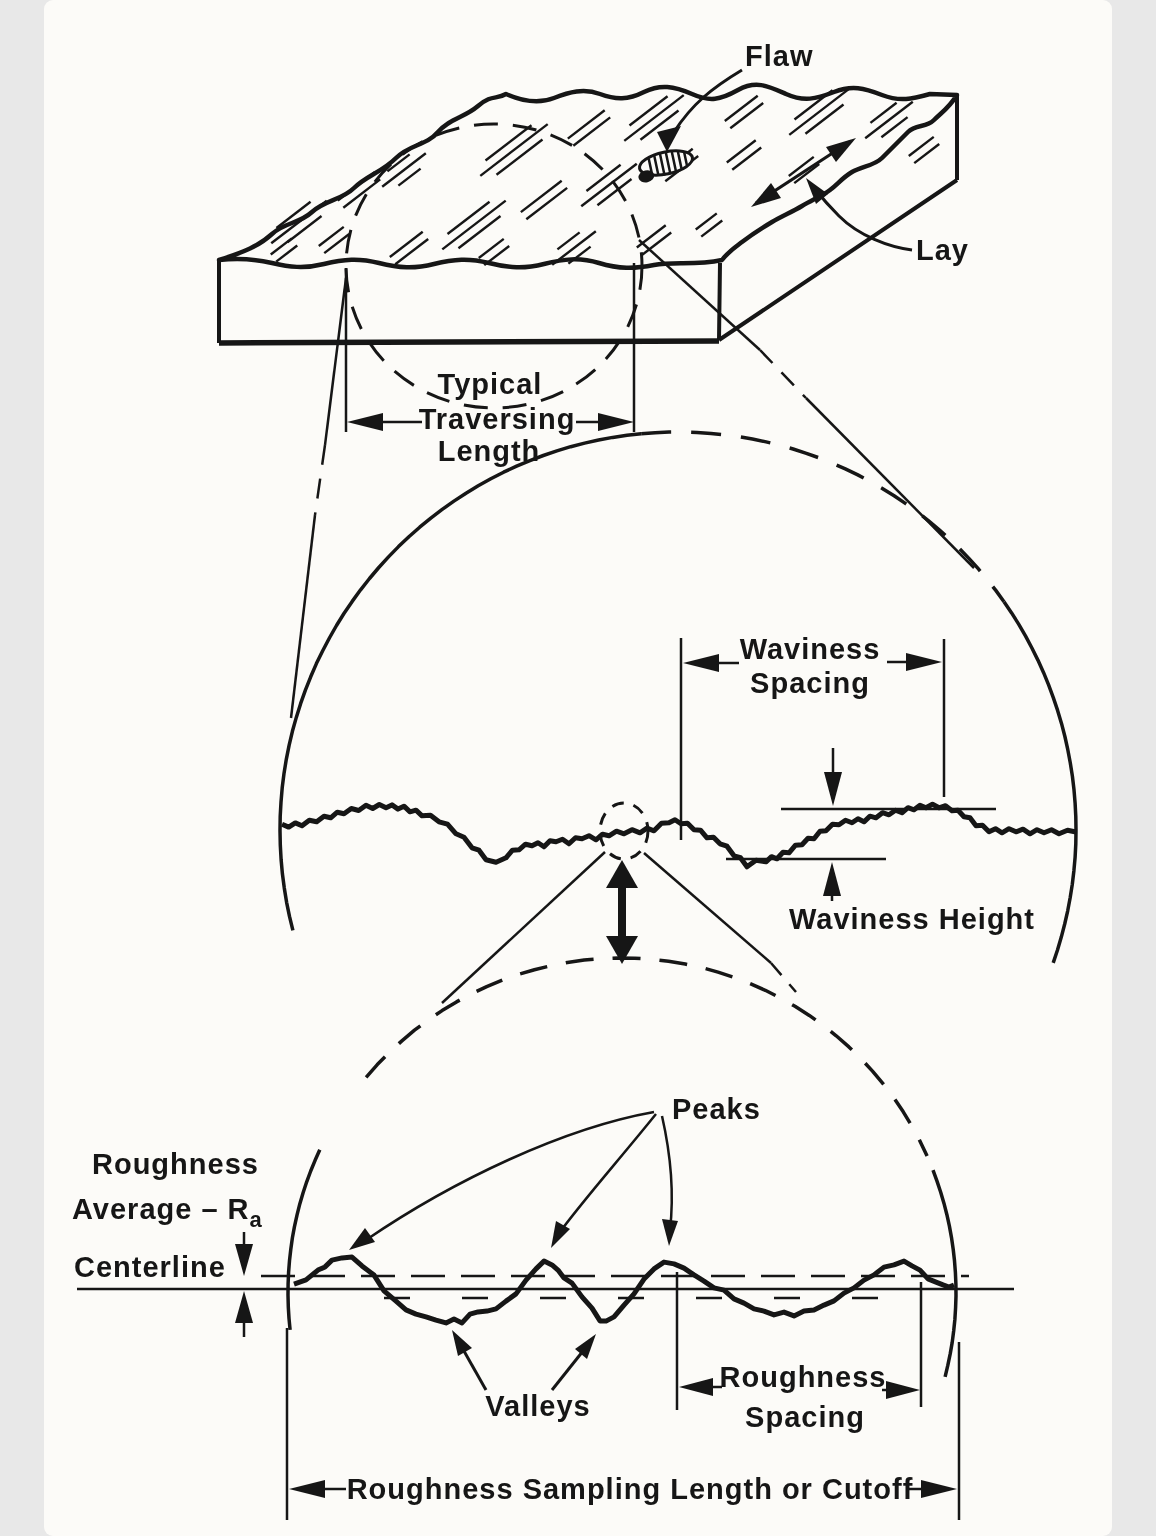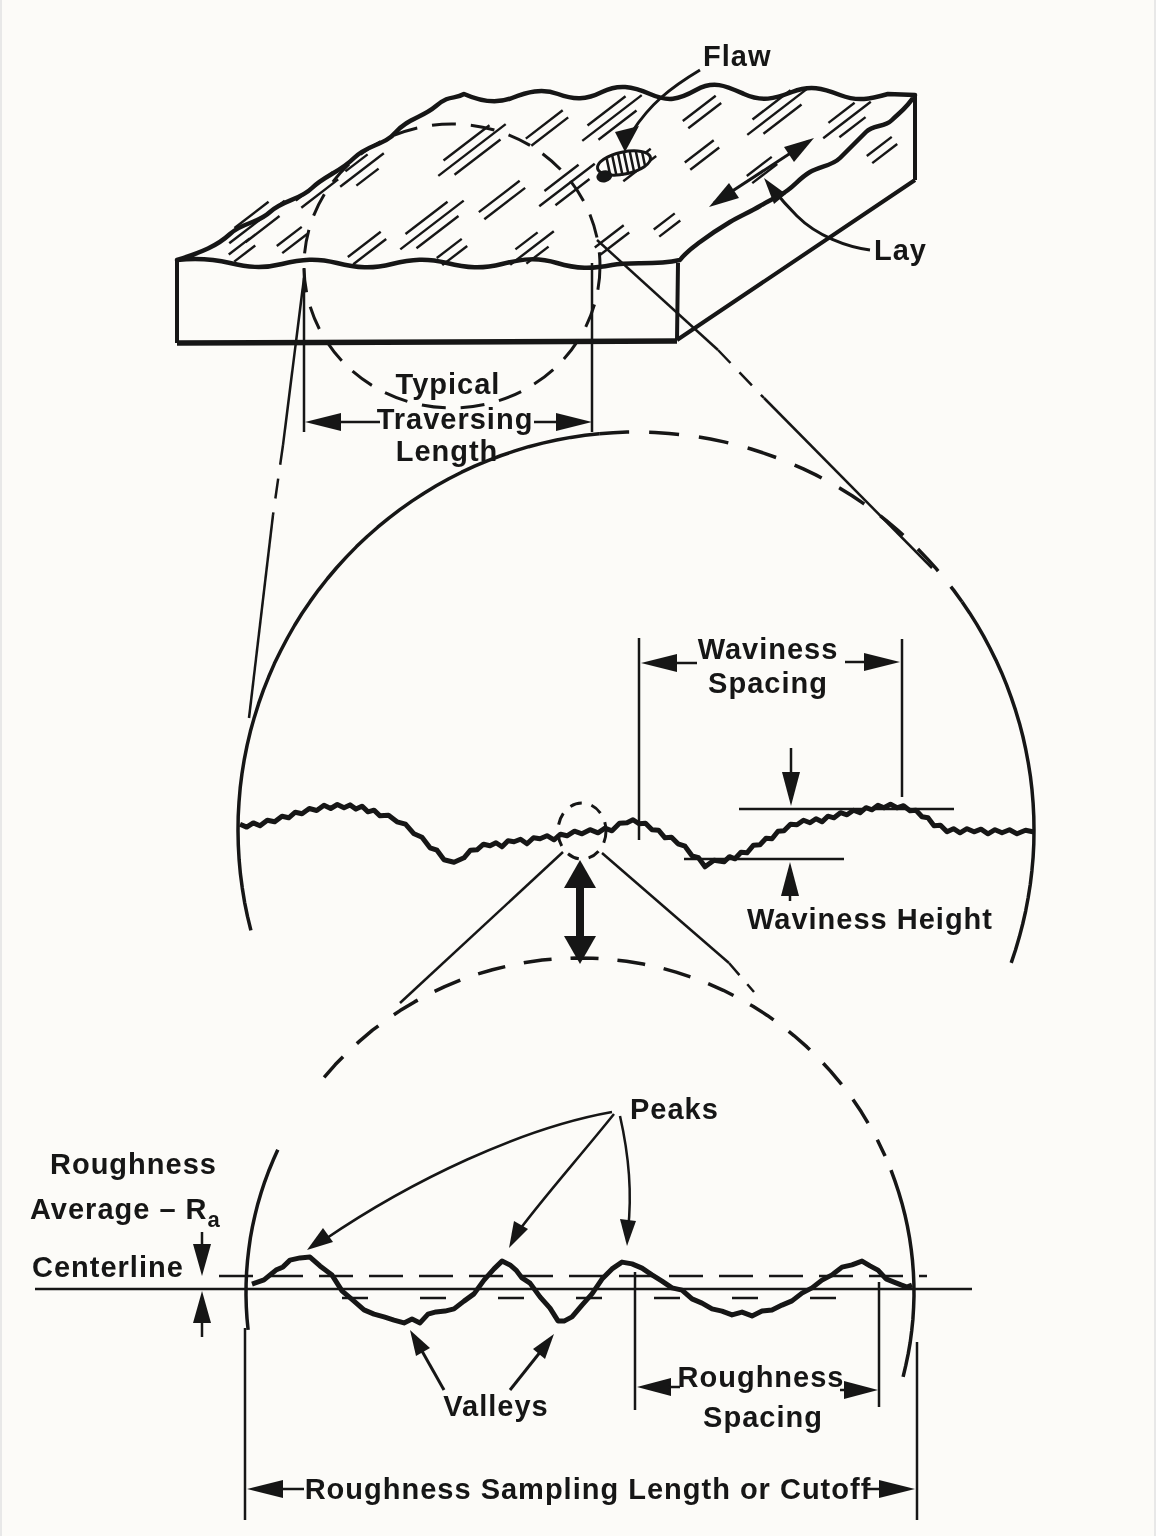--- a/index.html
+++ b/index.html
@@ -1,19 +1,20 @@
 <!DOCTYPE html>
 <html><head>
 <meta charset="utf-8">
 <style>
   html,body{margin:0;padding:0;background:#e8e8e8;}
   .page{
-    position:relative;width:1152px;height:1536px;margin:0 auto;
+    position:relative;width:1068px;height:1536px;margin:0 auto;
     background:#fcfbf8;overflow:hidden;
     font-family:"Liberation Sans","DejaVu Sans",sans-serif;
+    border-radius:9px;
   }
   svg{position:absolute;left:0;top:0;}
   .ink{stroke:#161616;fill:none;}
   text{fill:#161616;font-weight:600;letter-spacing:1px;}
   .lbl{font-size:29px;}
   .lbl-sm{font-size:22px;}
   polyline{fill:none;}
 </style>
 </head>
 <body>

